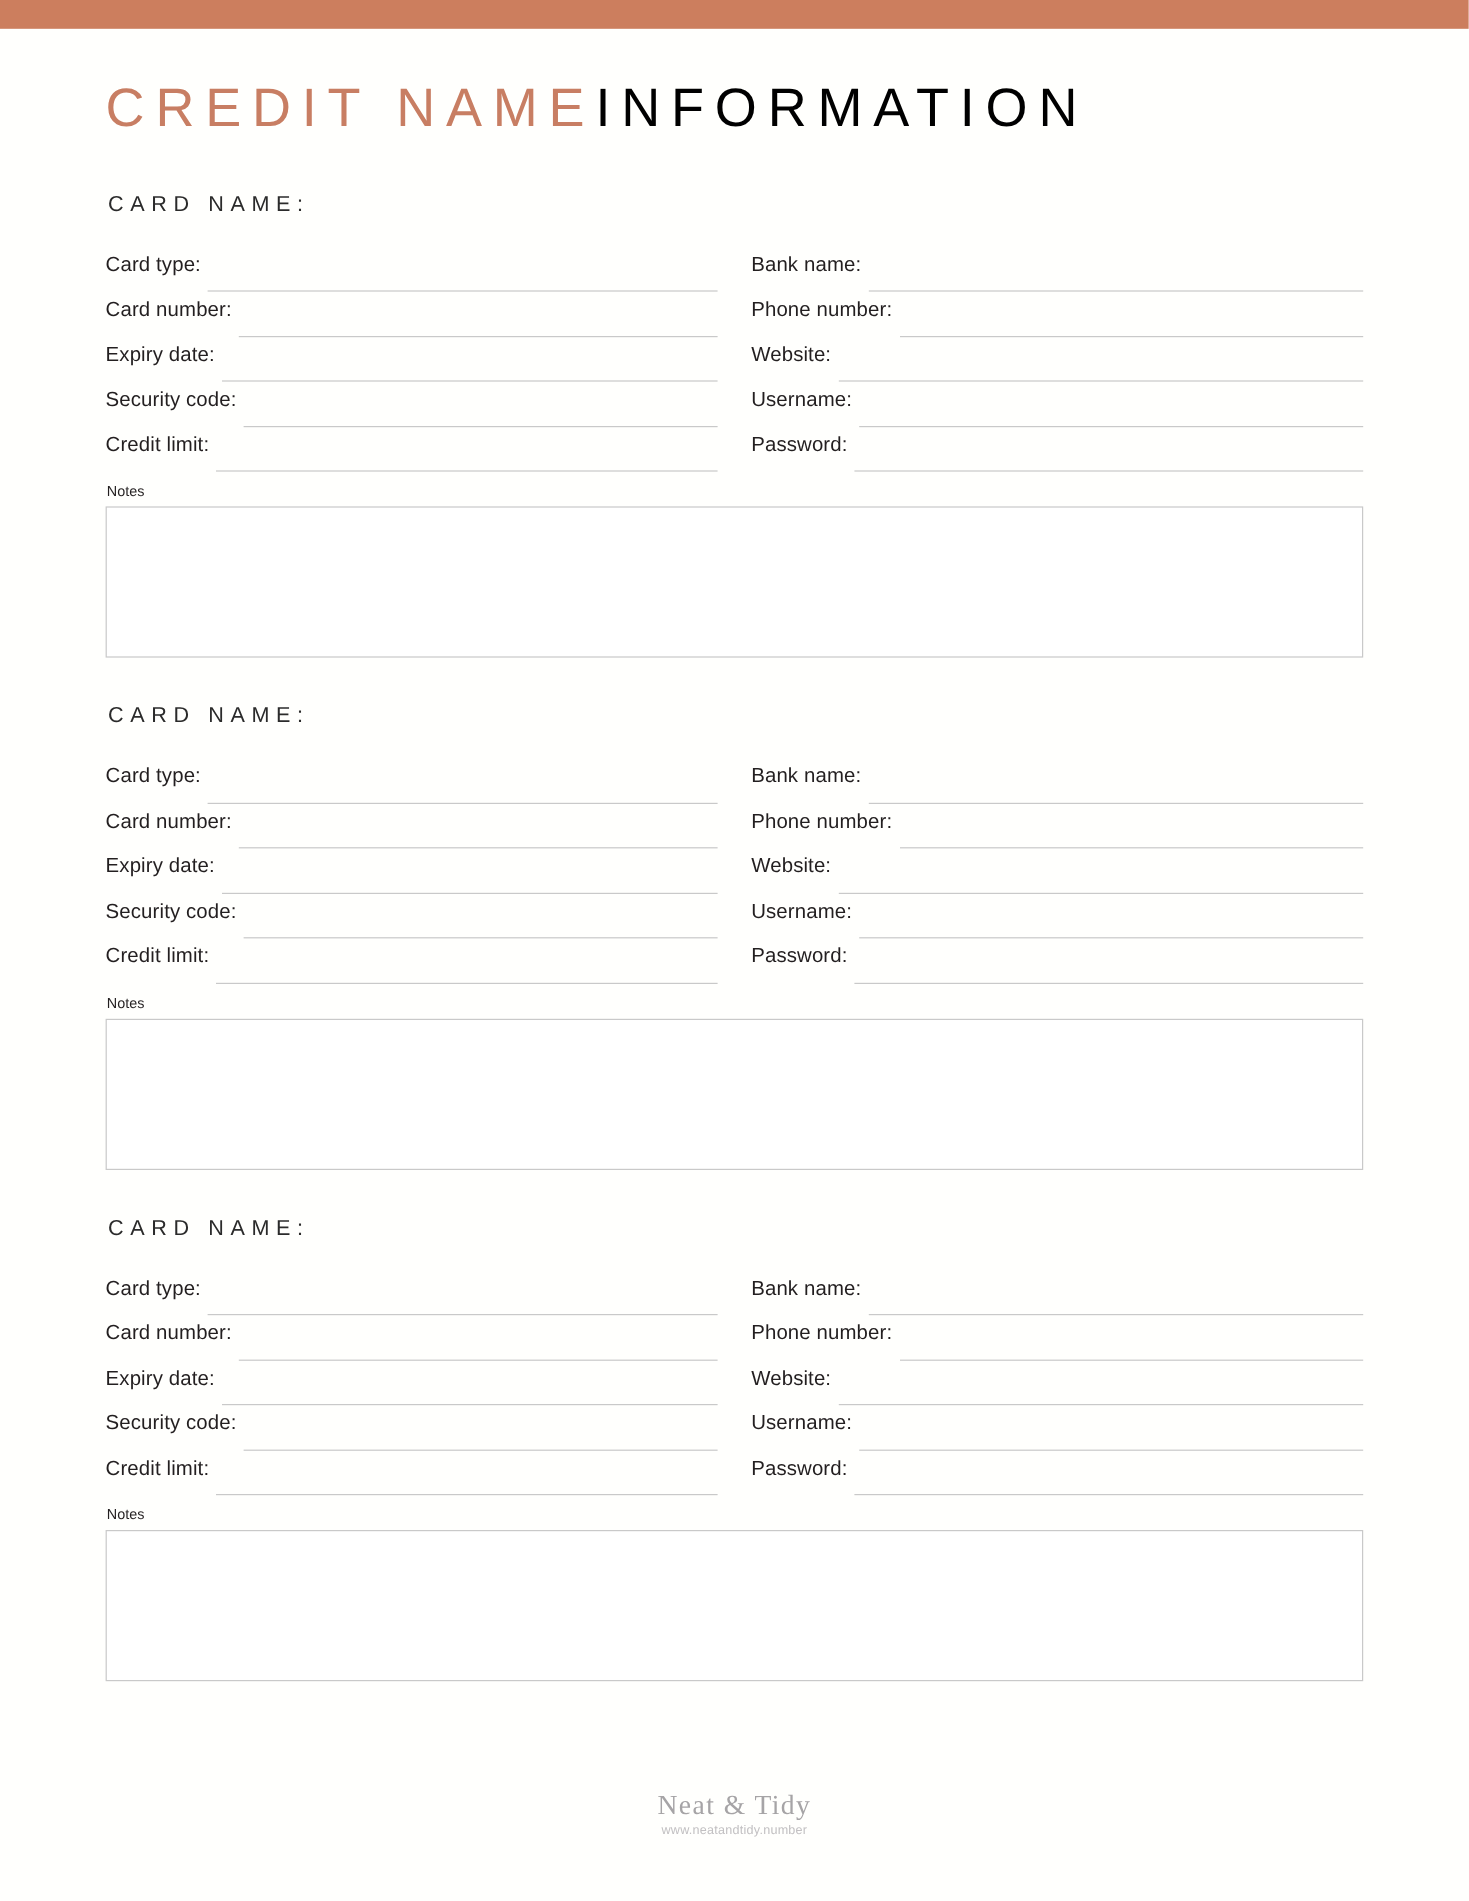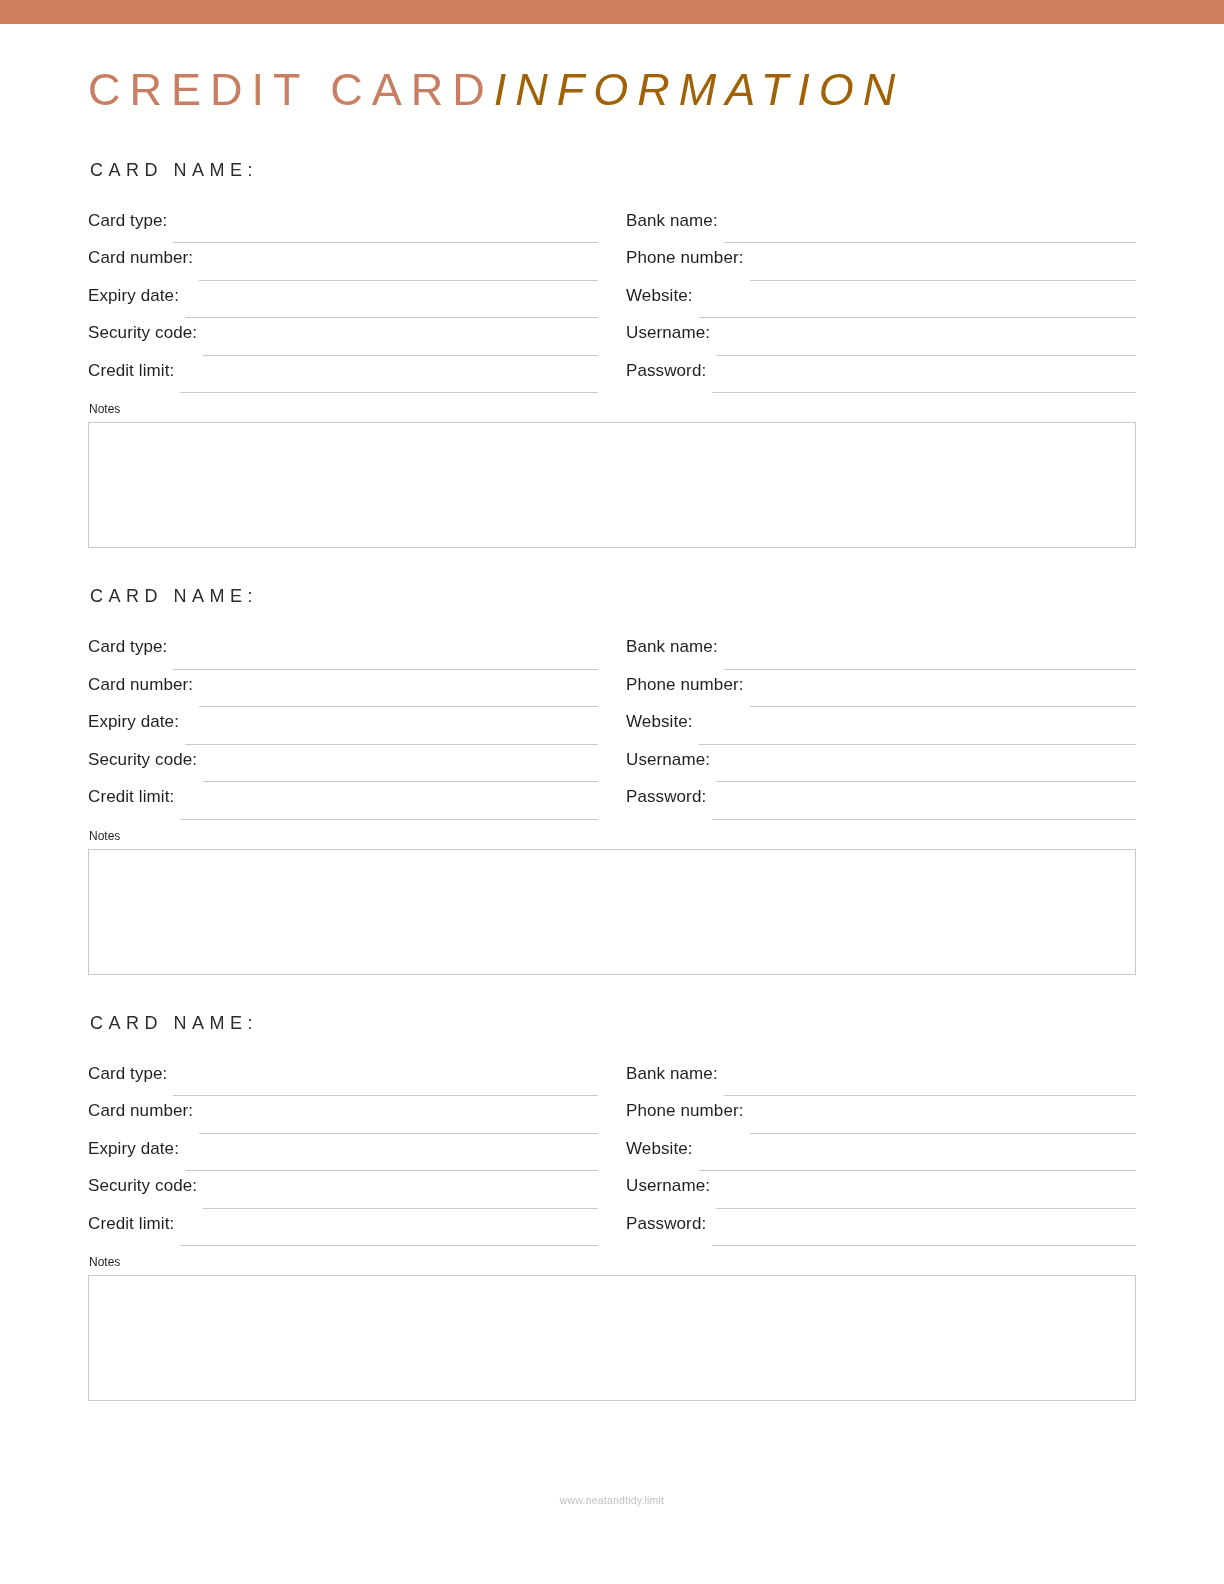--- a/index.html
+++ b/index.html
@@ -31,21 +31,21 @@
   .title {
     margin: 40px 0 0 0;
     padding: 0;
     font-weight: 300;
     font-size: 45px;
     letter-spacing: 9px;
     line-height: 1.15;
     white-space: nowrap;
   }
   .title .accent { color: #c87e63; }
-  .title .plain  { color: #a16207; font-style: italic; }
+  .title .plain  { color: #000000; }
 
   
   .section { margin-top: 38px; }
   .section:first-of-type { margin-top: 44px; }
 
   .section-heading {
     font-size: 18px;
     font-weight: 300;
     letter-spacing: 5.5px;
     color: #2b2b2b;
@@ -116,21 +116,21 @@
     margin-top: 2px;
   }
 </style>
 </head>
 <body>
 
 <div class="top-bar"></div>
 
 <div class="page">
 
-  <h1 class="title"><span class="accent">CREDIT CARD</span><span class="plain">INFORMATION</span></h1>
+  <h1 class="title"><span class="accent">CREDIT NAME</span><span class="plain">INFORMATION</span></h1>
 
   <div class="section">
     <div class="section-heading">CARD NAME:</div>
 
     <div class="fields">
       <div class="col">
         <div class="field-row">
           <span class="field-label">Card type:</span>
           <span class="field-line"></span>
         </div>
@@ -286,14 +286,15 @@
       </div>
     </div>
 
     <div class="notes-label">Notes</div>
     <div class="notes-box"></div>
   </div>
 
 </div>
 
 <div class="footer">
-  <div class="footer-url">www.neatandtidy.limit</div>
+  <div class="footer-brand">Neat &amp; Tidy</div>
+  <div class="footer-url">www.neatandtidy.number</div>
 </div>
 
 </body></html>

